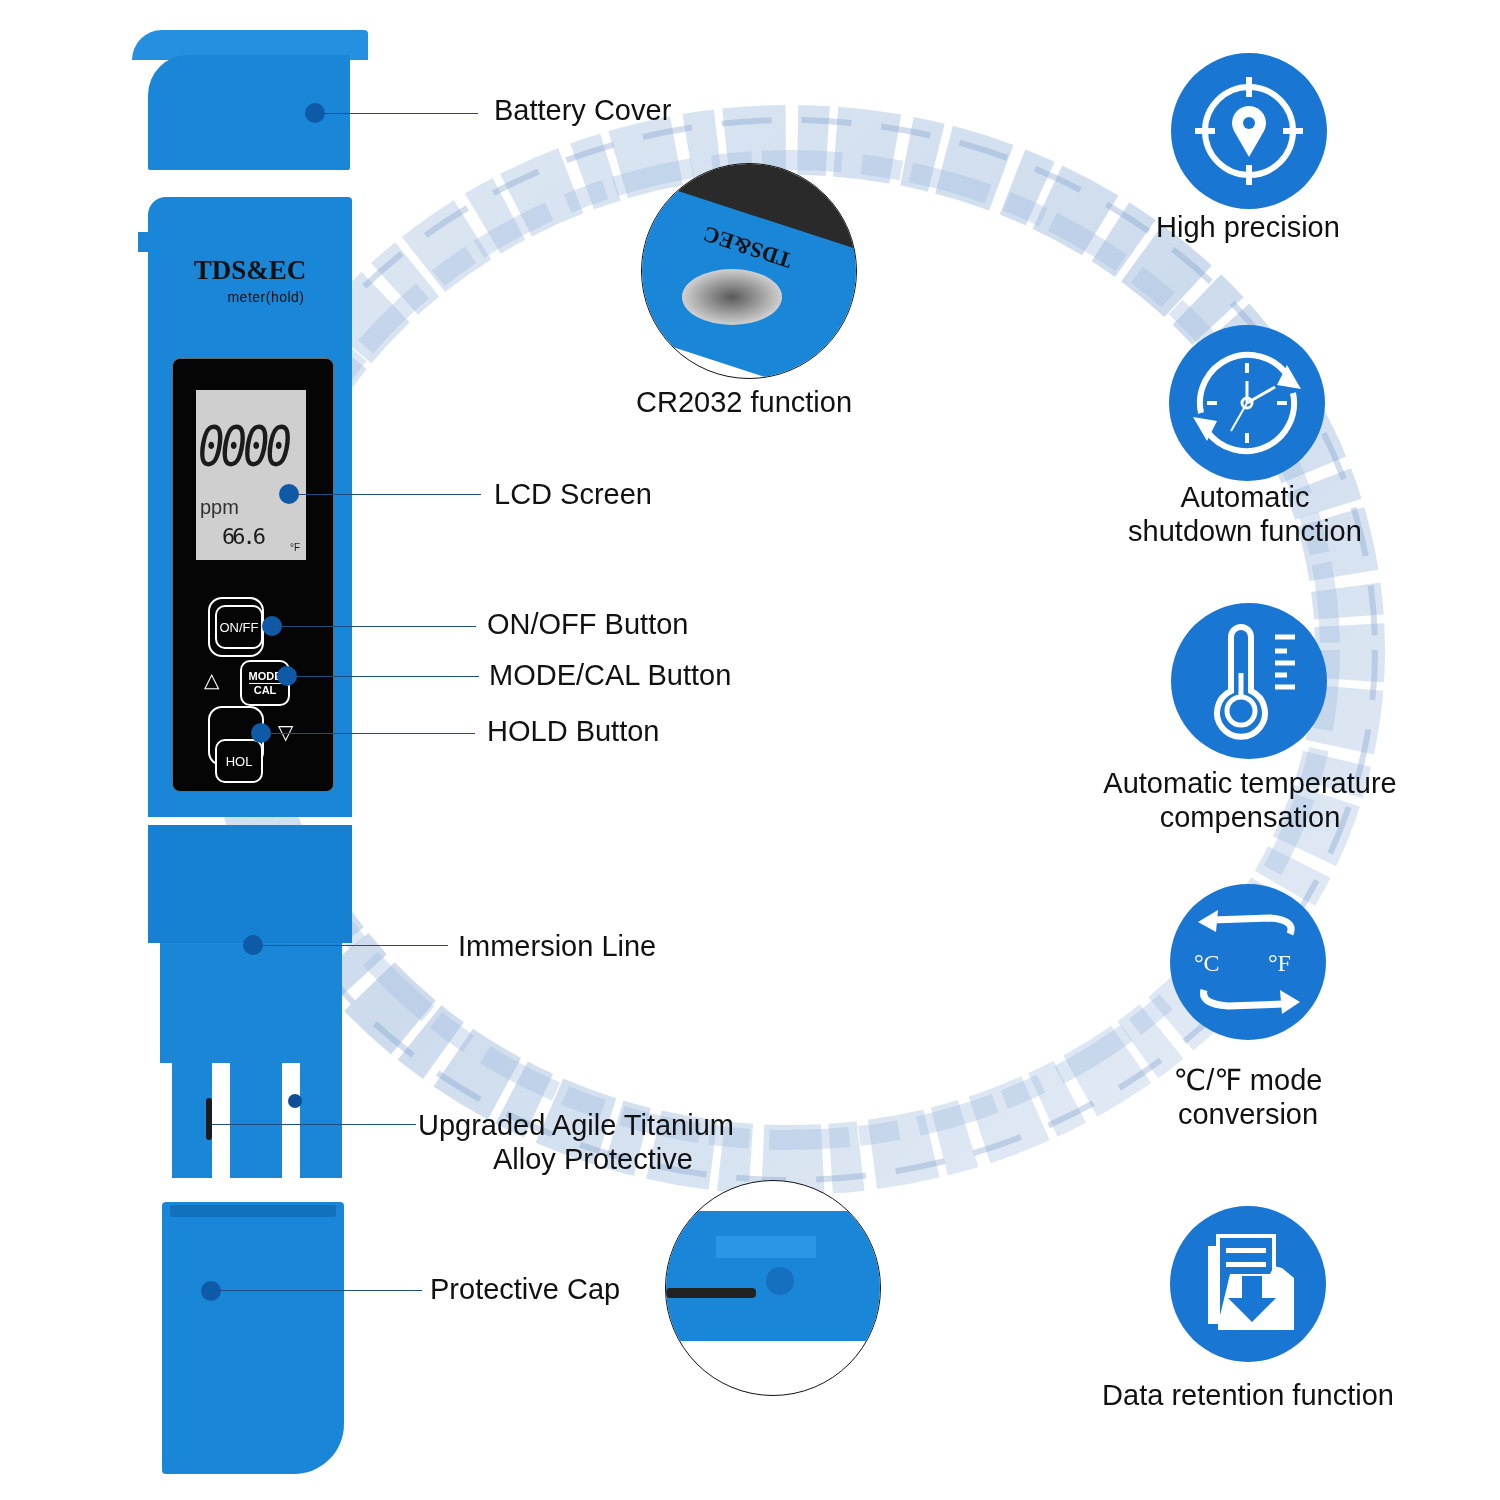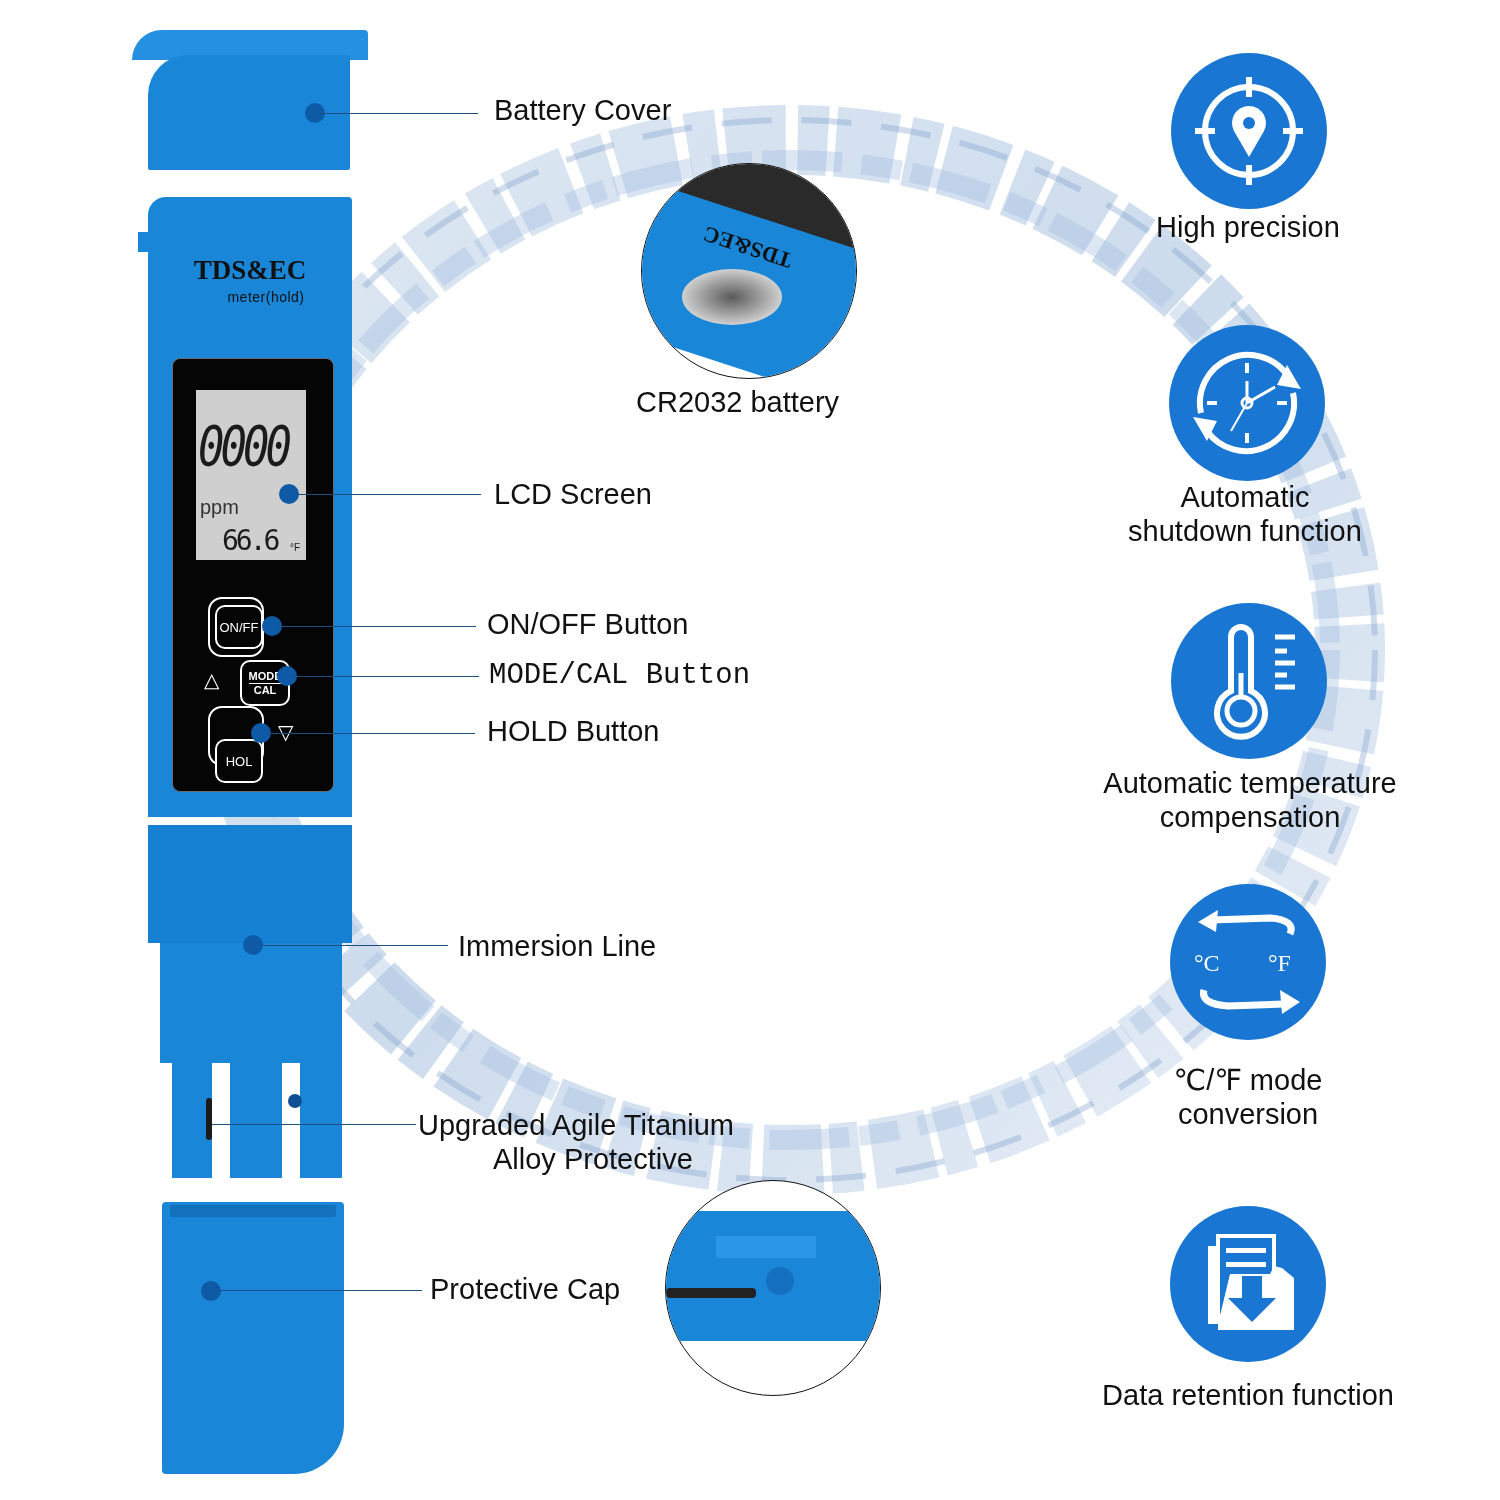--- a/index.html
+++ b/index.html
@@ -20,21 +20,21 @@
   .body-band { left:148px; top:825px; width:204px; height:118px; background:#1680d2; }
   .body-lower { left:160px; top:943px; width:182px; height:120px; background:#1a86d8; }
   .prong { background:#1a86d8; }
   .brand { left:148px; top:255px; width:204px; text-align:center; font-family:"Liberation Serif", serif; font-size:27px; font-weight:bold; color:#111; }
   .brand-sub { left:148px; top:289px; width:236px; text-align:center; font-size:14px; color:#111; letter-spacing:0.5px; }
 
   .panel { left:172px; top:358px; width:160px; height:432px; background:#050505; border-radius:8px; border:1px solid #6a6a6a; }
   .lcd { left:196px; top:390px; width:110px; height:170px; background:#cfcfcf; }
   .lcd-main { left:198px; top:420px; width:110px; font-family:"DejaVu Sans Mono", monospace; font-size:44px; font-style:italic; letter-spacing:-4px; color:#1b1b1b; transform:scaleY(1.25); }
   .lcd-ppm { left:200px; top:496px; font-size:20px; color:#333; }
-  .lcd-temp { left:222px; top:524px; font-family:"DejaVu Sans Mono", monospace; font-size:28px; letter-spacing:-3px; color:#1b1b1b; }
+  .lcd-temp { left:222px; top:524px; font-family:"DejaVu Sans Mono", monospace; font-size:22px; letter-spacing:-3px; color:#1b1b1b; }
   .lcd-unit { left:290px; top:542px; font-size:10px; color:#1b1b1b; }
 
   .btn { position:absolute; border:2px solid #fff; border-radius:10px; color:#fff; font-size:13px; display:flex; align-items:center; justify-content:center; background:#050505; }
   .btn-outer { position:absolute; border:2px solid #fff; border-radius:14px; }
   .tri { position:absolute; color:#fff; font-size:20px; }
 
   
   .dot { position:absolute; width:20px; height:20px; border-radius:50%; background:#0f5aa6; }
   .line { position:absolute; height:1px; background:#1f4f80; }
   .callout { position:absolute; font-size:29px; color:#111; white-space:nowrap; }
@@ -112,21 +112,21 @@
 <div class="dot" style="left:279px;top:484px;"></div>
 <div class="line" style="left:295px;top:494px;width:186px;"></div>
 <div class="callout" style="left:494px;top:478px;">LCD Screen</div>
 
 <div class="dot" style="left:262px;top:616px;"></div>
 <div class="line" style="left:278px;top:626px;width:198px;"></div>
 <div class="callout" style="left:487px;top:608px;">ON/OFF Button</div>
 
 <div class="dot" style="left:277px;top:666px;"></div>
 <div class="line" style="left:293px;top:676px;width:186px;"></div>
-<div class="callout" style="left:489px;top:659px;font-family:Liberation Mono, monospace;">MODE/CAL Button</div>
+<div class="callout" style="left:489px;top:659px;">MODE/CAL Button</div>
 
 <div class="dot" style="left:251px;top:723px;"></div>
 <div class="line" style="left:267px;top:733px;width:208px;"></div>
 <div class="callout" style="left:487px;top:715px;">HOLD Button</div>
 
 <div class="dot" style="left:243px;top:935px;"></div>
 <div class="line" style="left:262px;top:945px;width:186px;"></div>
 <div class="callout" style="left:458px;top:930px;">Immersion Line</div>
 
 <div class="line" style="left:212px;top:1124px;width:204px;"></div>
@@ -136,21 +136,21 @@
 <div class="dot" style="left:201px;top:1281px;"></div>
 <div class="line" style="left:218px;top:1290px;width:204px;"></div>
 <div class="callout" style="left:430px;top:1273px;">Protective Cap</div>
 
 <div class="detail" style="left:641px;top:163px;width:214px;height:214px;">
   <div style="position:absolute;left:40px;top:-10px;width:190px;height:80px;background:#2a2a2a;transform:rotate(18deg);"></div>
   <div style="position:absolute;left:-20px;top:50px;width:230px;height:150px;background:#1a86d8;transform:rotate(18deg);border-radius:6px;"></div>
   <div style="position:absolute;left:40px;top:105px;width:100px;height:56px;border-radius:50%;background:radial-gradient(#5a5a5a,#cfcfcf 70%,#e8e8e8);"></div>
   <div style="position:absolute;left:60px;top:70px;font-family:'Liberation Serif',serif;font-weight:bold;font-size:22px;color:#111;transform:rotate(198deg);">TDS&amp;EC</div>
 </div>
-<div class="callout" style="left:636px;top:386px;">CR2032 battery</div>
+<div class="callout" style="left:636px;top:386px;">CR2032 function</div>
 
 <div class="detail" style="left:665px;top:1180px;width:214px;height:214px;">
   <div style="position:absolute;left:-10px;top:30px;width:240px;height:130px;background:#1a86d8;"></div>
   <div style="position:absolute;left:50px;top:55px;width:100px;height:22px;background:#2b96e6;"></div>
   <div style="position:absolute;left:0;top:107px;width:90px;height:10px;background:#222;border-radius:4px;"></div>
   <div style="position:absolute;left:100px;top:86px;width:28px;height:28px;background:#1570c0;border-radius:50%;"></div>
 </div>
 
 <div class="feat-icon" style="left:1171px;top:53px;">
   <svg width="156" height="156" viewBox="0 0 156 156">

